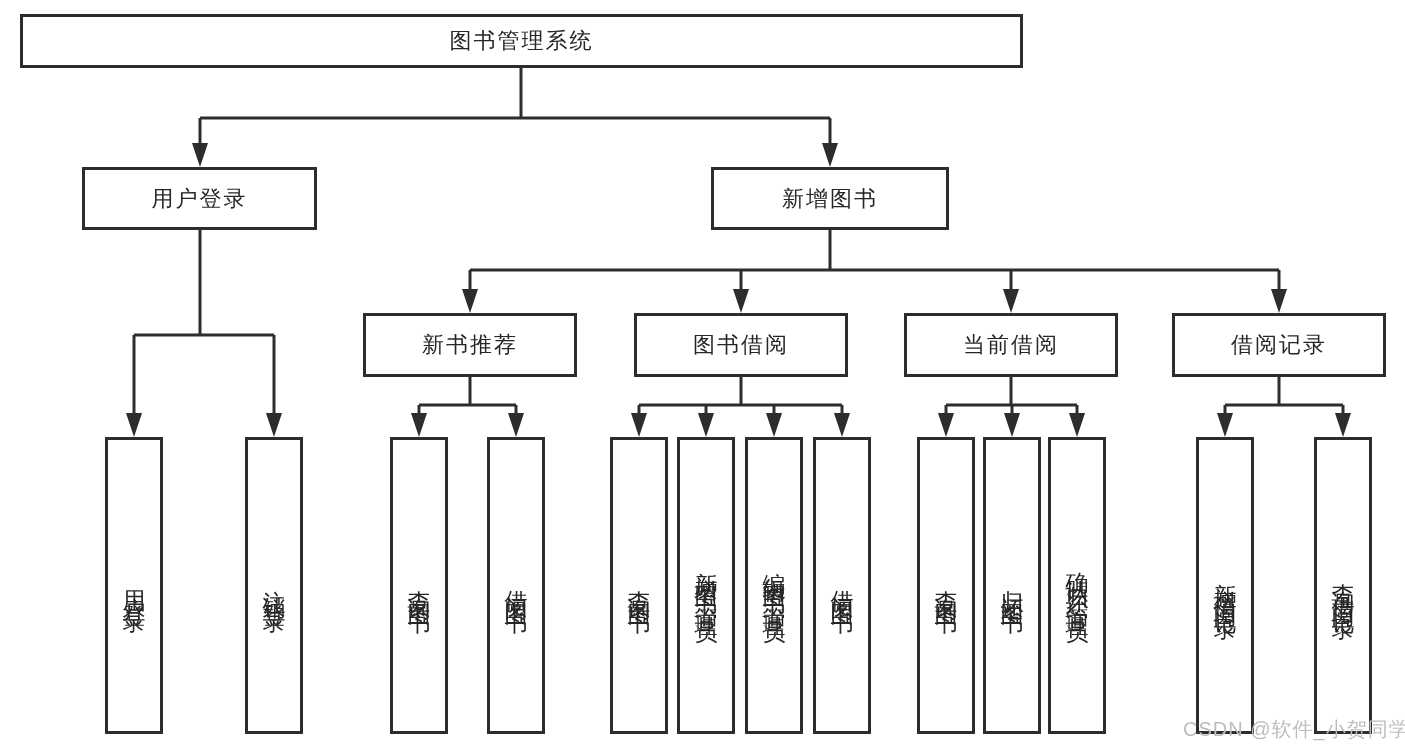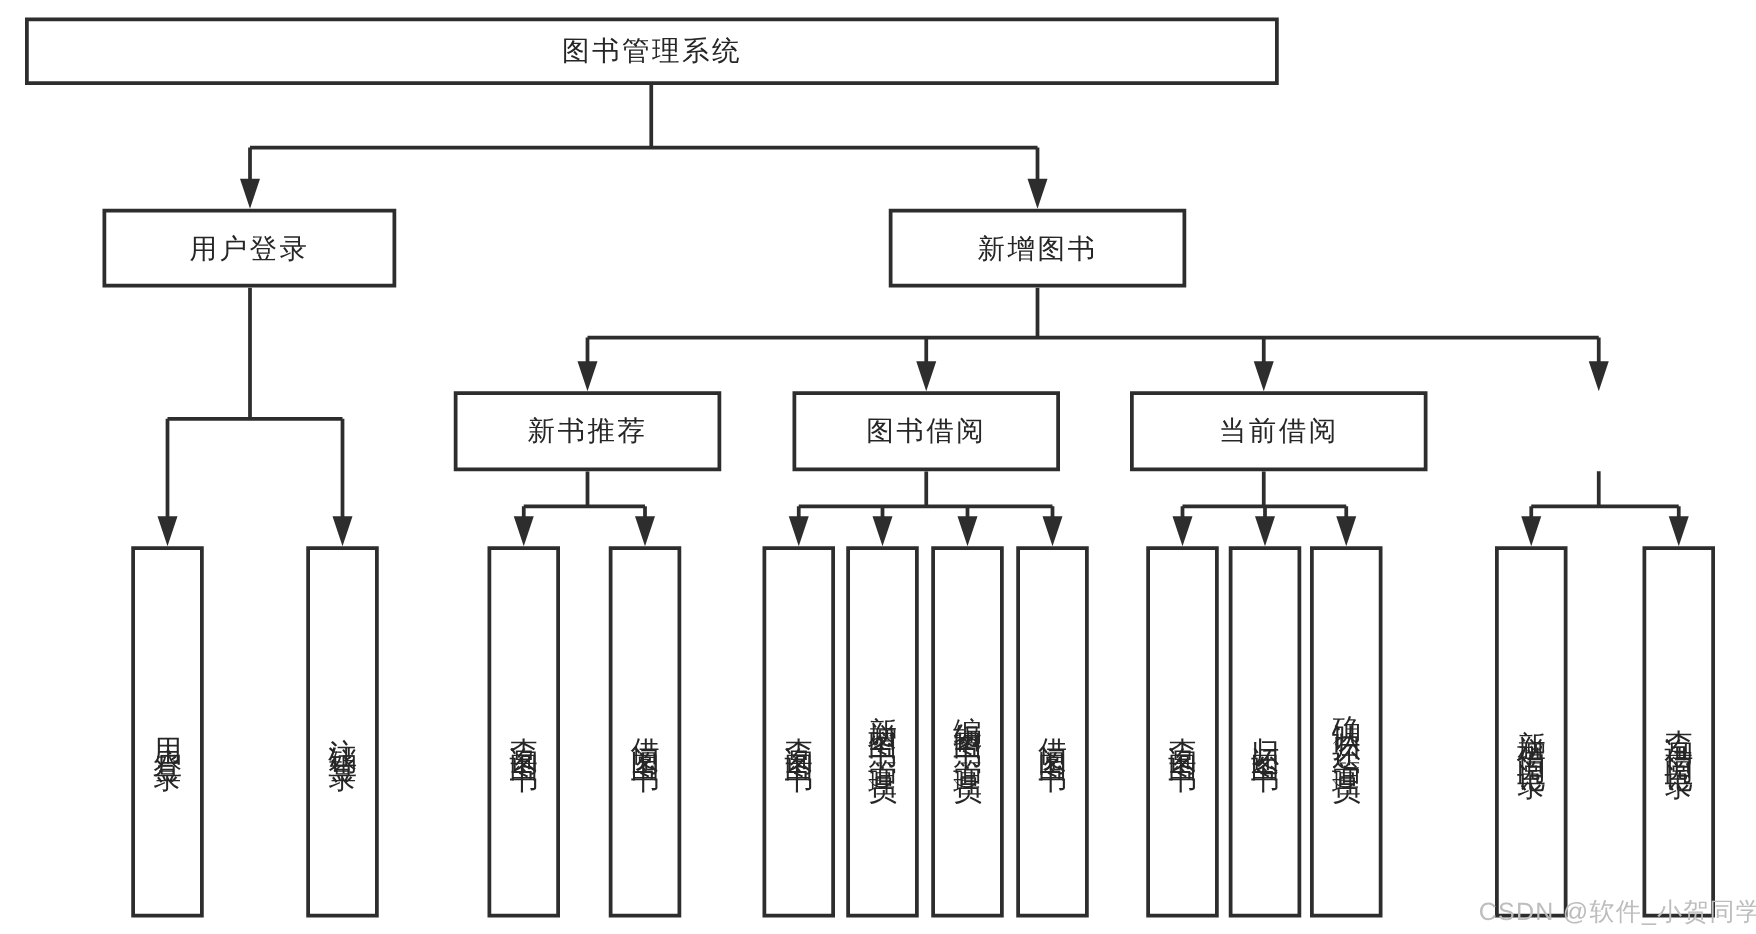--- a/index.html
+++ b/index.html
@@ -117,21 +117,22 @@
     </g>
   </svg>
 
   <div class="box hbox" style="left:20px;top:14px;width:1003px;height:54px">图书管理系统</div>
 
   <div class="box hbox" style="left:82px;top:167px;width:235px;height:63px">用户登录</div>
   <div class="box hbox" style="left:711px;top:167px;width:238px;height:63px">新增图书</div>
 
   <div class="box hbox" style="left:363px;top:313px;width:214px;height:64px">新书推荐</div>
   <div class="box hbox" style="left:634px;top:313px;width:214px;height:64px">图书借阅</div>
-  <div class="box hbox" style="left:904px;top:313px;width:238px;height:64px">当前借阅</div>
+  <div class="box hbox" style="left:904px;top:313px;width:214px;height:64px">当前借阅</div>
+  <div class="box hbox" style="left:1172px;top:313px;width:214px;height:64px">借阅记录</div>
 
   <div class="box vbox" style="left:105px;top:437px;width:58px;height:297px">用户登录</div>
   <div class="box vbox" style="left:245px;top:437px;width:58px;height:297px">注销登录</div>
 
   <div class="box vbox" style="left:390px;top:437px;width:58px;height:297px">查询图书</div>
   <div class="box vbox" style="left:487px;top:437px;width:58px;height:297px">借阅图书</div>
 
   <div class="box vbox" style="left:610px;top:437px;width:58px;height:297px">查询图书</div>
   <div class="box vbox" style="left:677px;top:437px;width:58px;height:297px">新增图书（管理员）</div>
   <div class="box vbox" style="left:745px;top:437px;width:58px;height:297px">编辑图书（管理员）</div>

